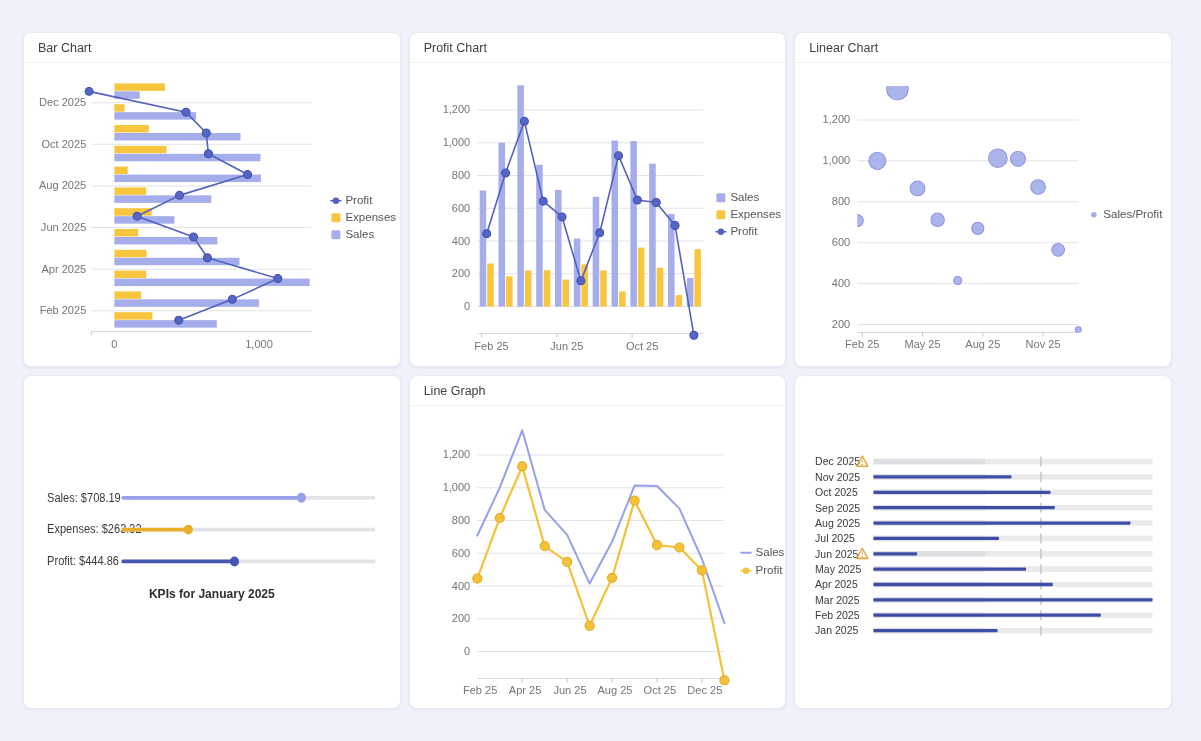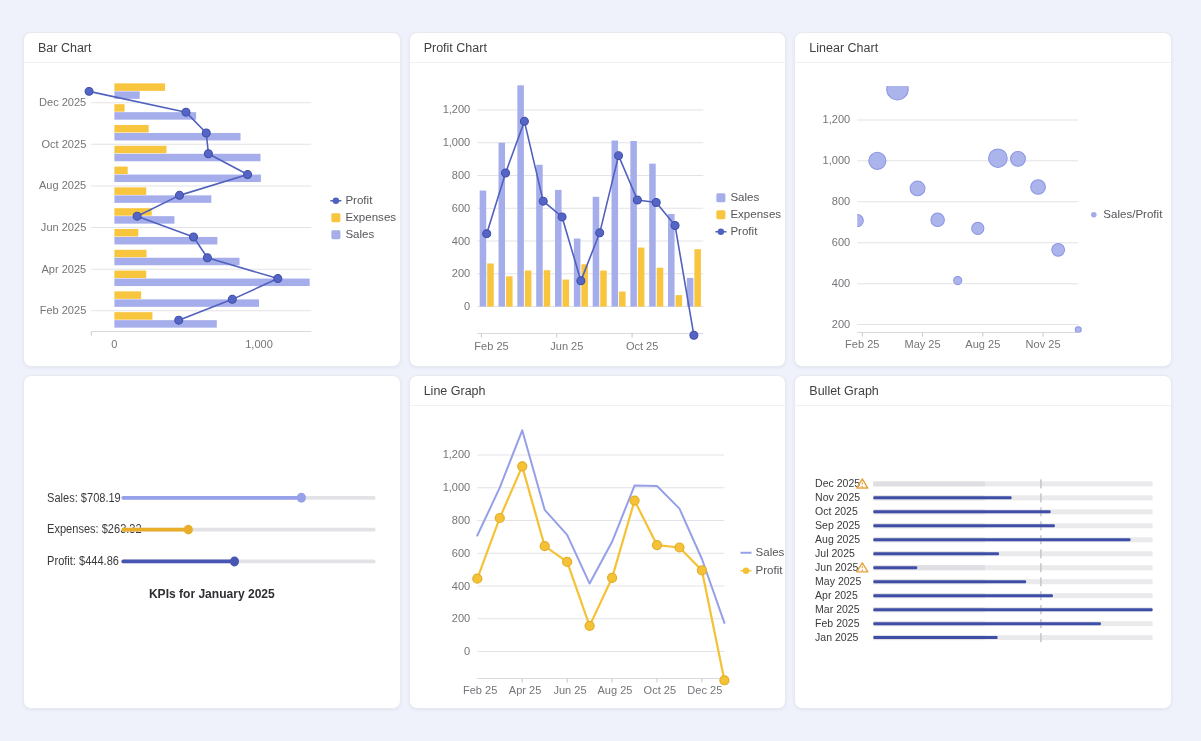--- a/index.html
+++ b/index.html
@@ -328,23 +328,20 @@
           <g>
             <line x1="329" y1="165" x2="340" y2="165" stroke="#F5C237" stroke-width="1.4"></line>
             <circle cx="334.5" cy="165" r="3.2" fill="#F5C237"></circle>
             <text x="344" y="168.5" text-anchor="start" font-size="11.5" fill="#55555A" font-weight="normal">Profit</text>
           </g>
         </svg>
     </div>
   </section>
 
   <section class="card">
-    <header class="card-header">
-      <span>Bullet Graph</span>
-    </header>
     <div class="card-body">
       <svg viewBox="0 0 374 303" preserveAspectRatio="none">
           <text x="20" y="81.5" text-anchor="start" font-size="10.5" fill="#3A3A3E" font-weight="normal">Dec 2025</text>
           <g>
             <path d="M67 73 L72.5 82.2 L61.5 82.2 Z" fill="none" stroke="#E8A33B" stroke-width="1.4" stroke-linejoin="round"></path>
             <line x1="67" y1="76.6" x2="67" y2="78.6" stroke="#E8A33B" stroke-width="1.2"></line>
             <circle cx="67" cy="80.6" r="0.8" fill="#E8A33B"></circle>
           </g>
           <rect x="78" y="75.5" width="278" height="5" fill="#EAEAED"></rect>
           <rect x="78" y="75.5" width="111.2" height="5" fill="#DFDFE3"></rect>

